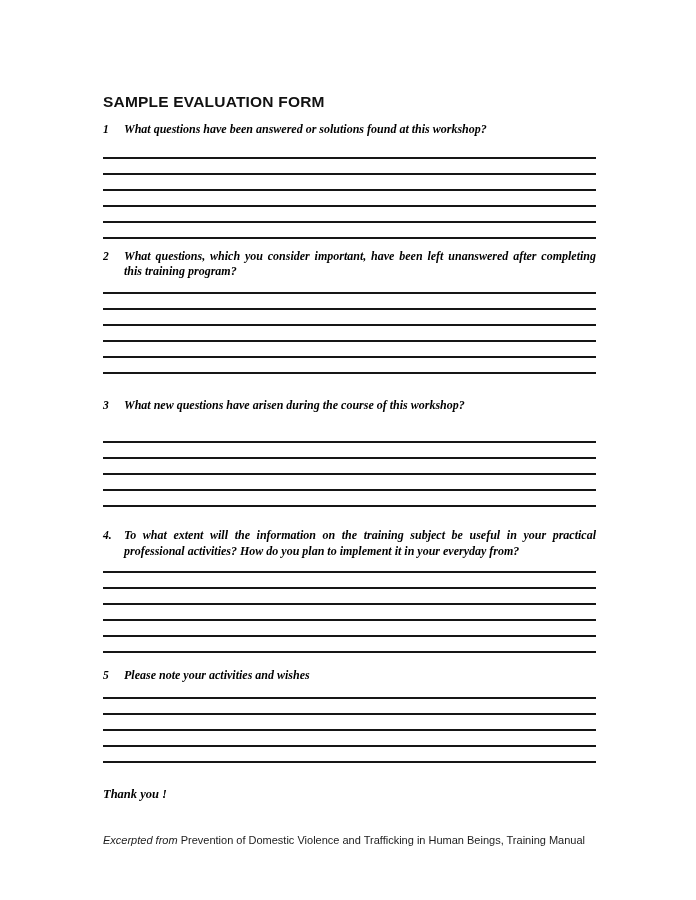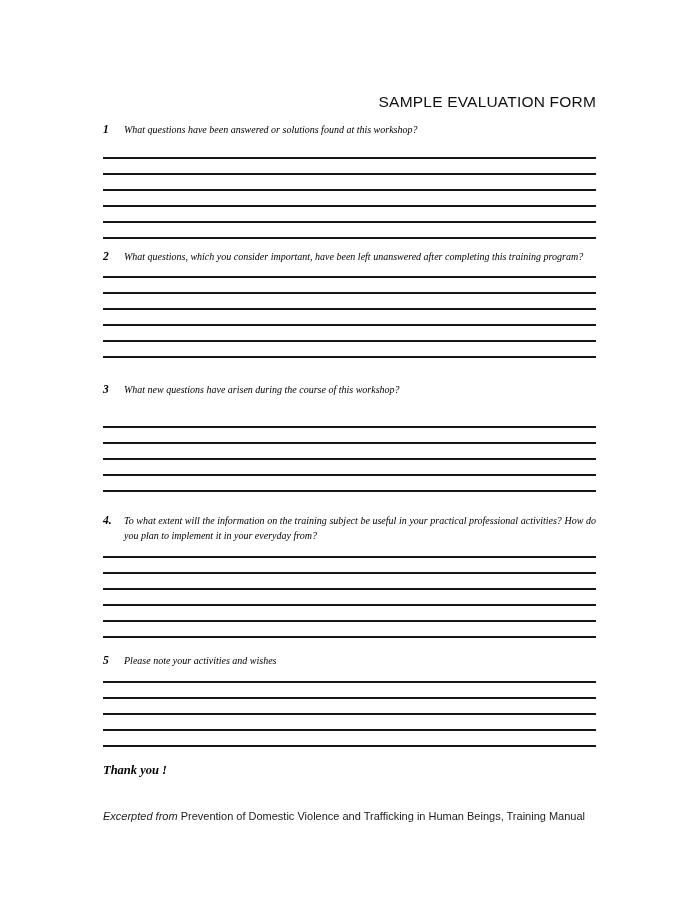--- a/index.html
+++ b/index.html
@@ -17,46 +17,45 @@
     height: 900px;
     background: #ffffff;
   }
   .content {
     margin-left: 103px;
     width: 493px;
   }
   h1.doc-title {
     margin-top: 93px;
     font-family: "Liberation Sans", sans-serif;
-    font-weight: normal;
+    font-weight: bold;
     font-size: 15.5px;
     line-height: 18px;
     letter-spacing: 0.2px;
     color: #111;
-    text-align: right;
   }
   .qsec .qrow {
     display: flex;
     align-items: flex-start;
   }
   .qnum {
     flex: none;
     width: 21px;
     font-family: "Liberation Serif", serif;
     font-weight: bold;
     font-style: italic;
     font-size: 11.5px;
     line-height: 15.5px;
   }
   .qtext {
     flex: 1;
     font-family: "Liberation Serif", serif;
-    font-weight: normal;
+    font-weight: bold;
     font-style: italic;
-    font-size: 10px;
+    font-size: 12px;
     line-height: 15.5px;
     text-align: justify;
   }
   .answer-lines { width: 493px; }
   .answer-line {
     height: 0;
     border-top: 2px solid #161616;
   }
   .answer-line + .answer-line { margin-top: 14px; }
 
@@ -66,21 +65,21 @@
   .s2 { margin-top: 10px; }
   .s2 .answer-lines { margin-top: 12px; }
   .s3 { margin-top: 24px; }
   .s3 .answer-lines { margin-top: 28px; }
   .s4 { margin-top: 21px; }
   .s4 .answer-lines { margin-top: 12px; }
   .s5 { margin-top: 15px; }
   .s5 .answer-lines { margin-top: 13px; }
 
   .thanks {
-    margin-top: 16px;
+    margin-top: 24px;
     font-family: "Liberation Serif", serif;
     font-weight: bold;
     font-style: italic;
     font-size: 12.5px;
     line-height: 15px;
   }
   .footer {
     margin-top: 31px;
     font-family: "Liberation Sans", sans-serif;
     font-size: 11px;

